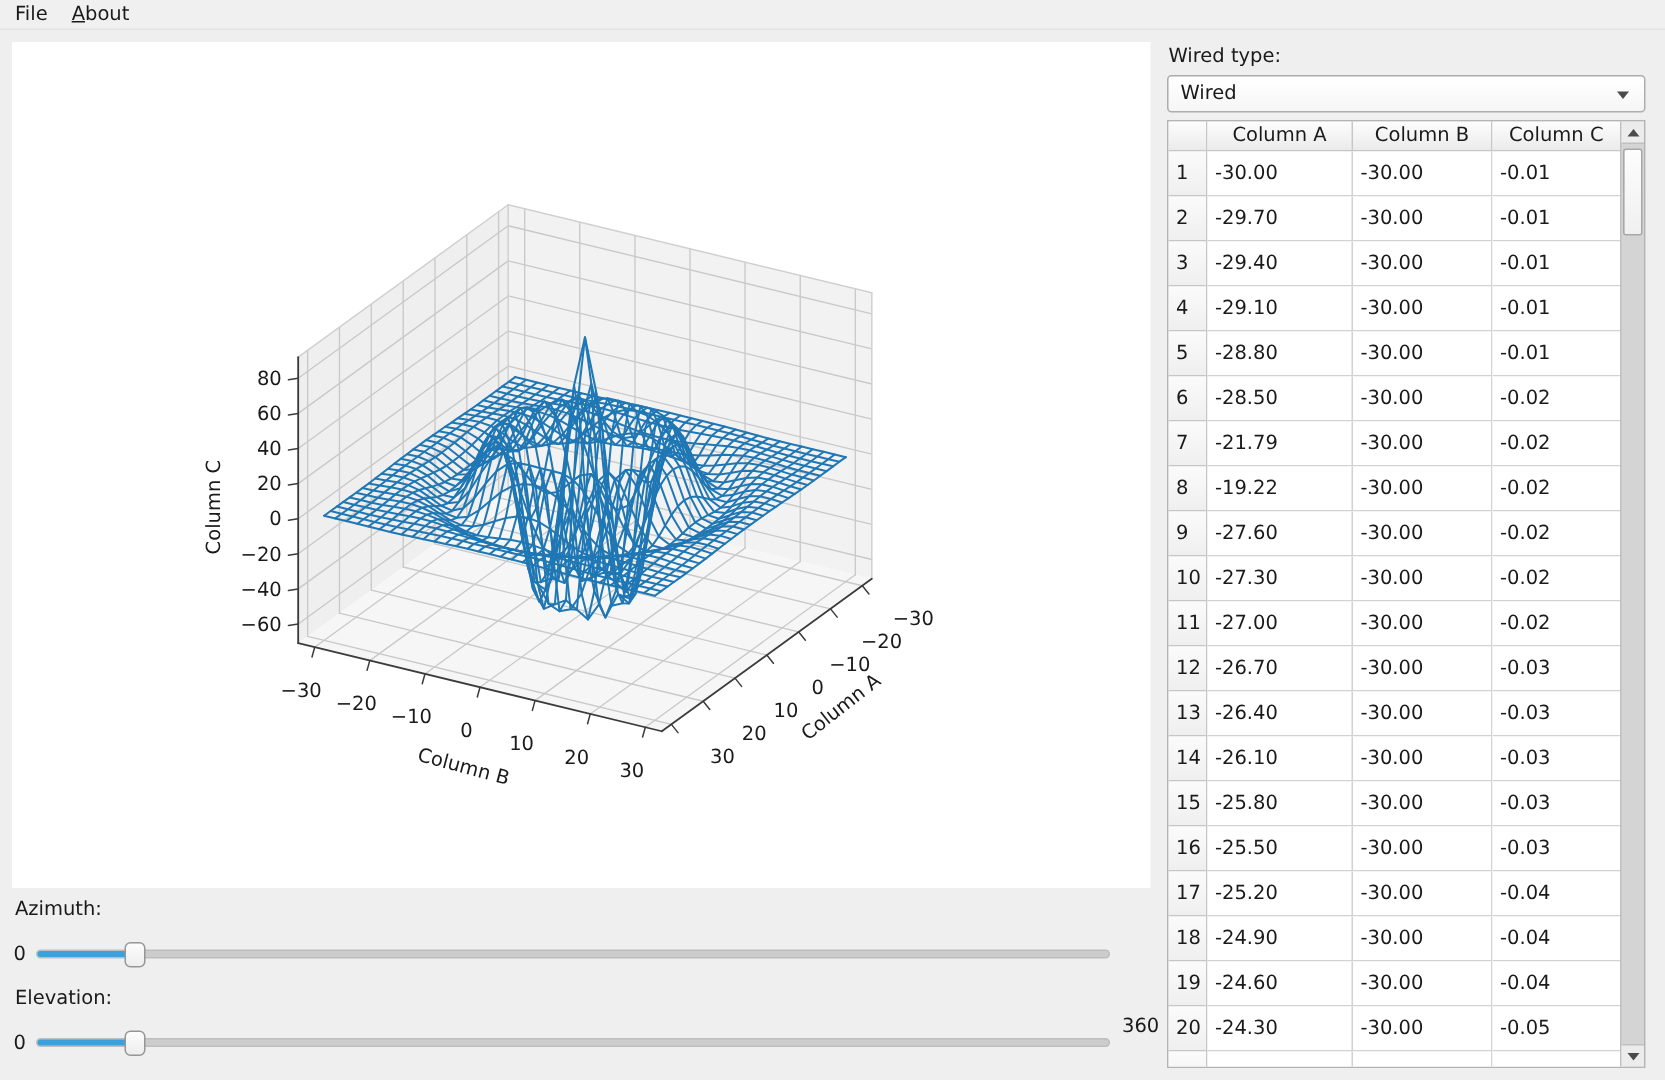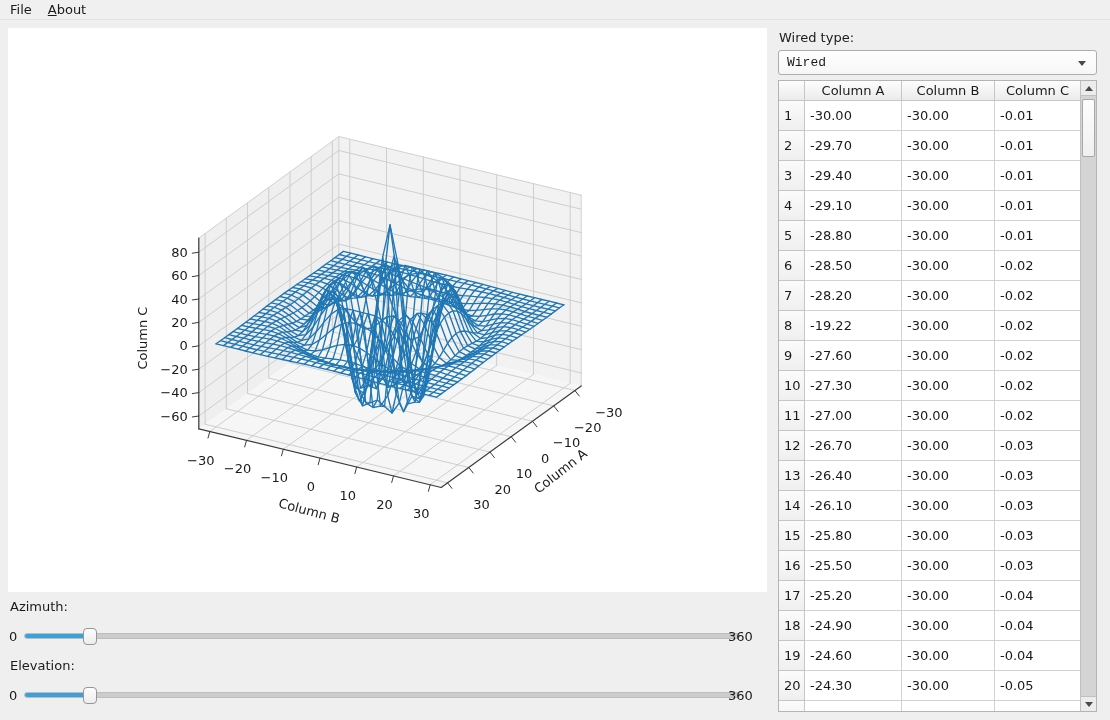--- a/index.html
+++ b/index.html
@@ -16,25 +16,25 @@
   
   #plot-wrap { position:absolute; left:8px; top:28px; width:759px; height:564px; background:#ffffff; }
   #plot-svg text { font-family:"DejaVu Sans","Liberation Sans",sans-serif; }
 
   
   .ctl-label { position:absolute; left:10px;text-align:right; }
   .slider-track { position:absolute; left:24px; width:716px; height:6px; border-radius:3px; background:#cccccc; border:1px solid #bdbdbd; }
   .slider-fill  { position:absolute; left:0; top:0; height:4px; border-radius:3px; }
   .slider-thumb { position:absolute; width:14px; height:17px; border-radius:4px; background:linear-gradient(#fdfdfd,#ededed); border:1px solid #969696; }
   .slider-min { position:absolute; left:9px; }
-  .slider-max { position:absolute; left:728px; }
+  .slider-max { position:absolute; left:748px;margin-top:48px; }
 
   
   #plot-type-label { position:absolute; left:779px; top:30px; }
-  #combo { position:absolute; left:778px; top:50px; width:319px; height:25px; background:linear-gradient(#ffffff,#f6f6f6); border:1px solid #adadad; border-radius:3px; line-height:23px; padding-left:8px;font-family:Liberation Mono, monospace; }
+  #combo { position:absolute; left:778px; top:50px; width:319px; height:25px; background:linear-gradient(#ffffff,#f6f6f6); border:1px solid #adadad; border-radius:3px; line-height:23px; padding-left:8px; }
   #combo-arrow { position:absolute; right:10px; top:10px; width:0; height:0; border-left:4px solid transparent; border-right:4px solid transparent; border-top:5px solid #4a4a4a; }
 
   
   #table-frame { position:absolute; left:778px; top:80px; width:319px; height:632px; background:#ffffff; border:1px solid #b4b4b4; overflow:hidden; }
   #table-inner { position:absolute; left:0; top:0; width:302px; overflow:hidden; }
   .t-head { display:flex; height:20px; }
   .t-head-cell { background:linear-gradient(#fdfdfd,#ebebeb); border-right:1px solid #c6c6c6; border-bottom:1px solid #c6c6c6; text-align:center; line-height:19px; }
   .t-row { display:flex; height:30px; }
   .t-num { width:26px; background:linear-gradient(#fbfbfb,#efefef); border-right:1px solid #c6c6c6; border-bottom:1px solid #c6c6c6; padding-left:5px; line-height:29px; }
   .t-cell { background:#ffffff; border-right:1px solid #d2d2d2; border-bottom:1px solid #d2d2d2; padding-left:5px; line-height:29px; }
@@ -288,21 +288,21 @@
           <div class="t-cell w-c">-0.01</div>
         </div>
         <div class="t-row">
           <div class="t-num">6</div>
           <div class="t-cell w-a">-28.50</div>
           <div class="t-cell w-b">-30.00</div>
           <div class="t-cell w-c">-0.02</div>
         </div>
         <div class="t-row">
           <div class="t-num">7</div>
-          <div class="t-cell w-a">-28.20</div>
+          <div class="t-cell w-a">-21.79</div>
           <div class="t-cell w-b">-30.00</div>
           <div class="t-cell w-c">-0.02</div>
         </div>
         <div class="t-row">
           <div class="t-num">8</div>
           <div class="t-cell w-a">-19.22</div>
           <div class="t-cell w-b">-30.00</div>
           <div class="t-cell w-c">-0.02</div>
         </div>
         <div class="t-row">

